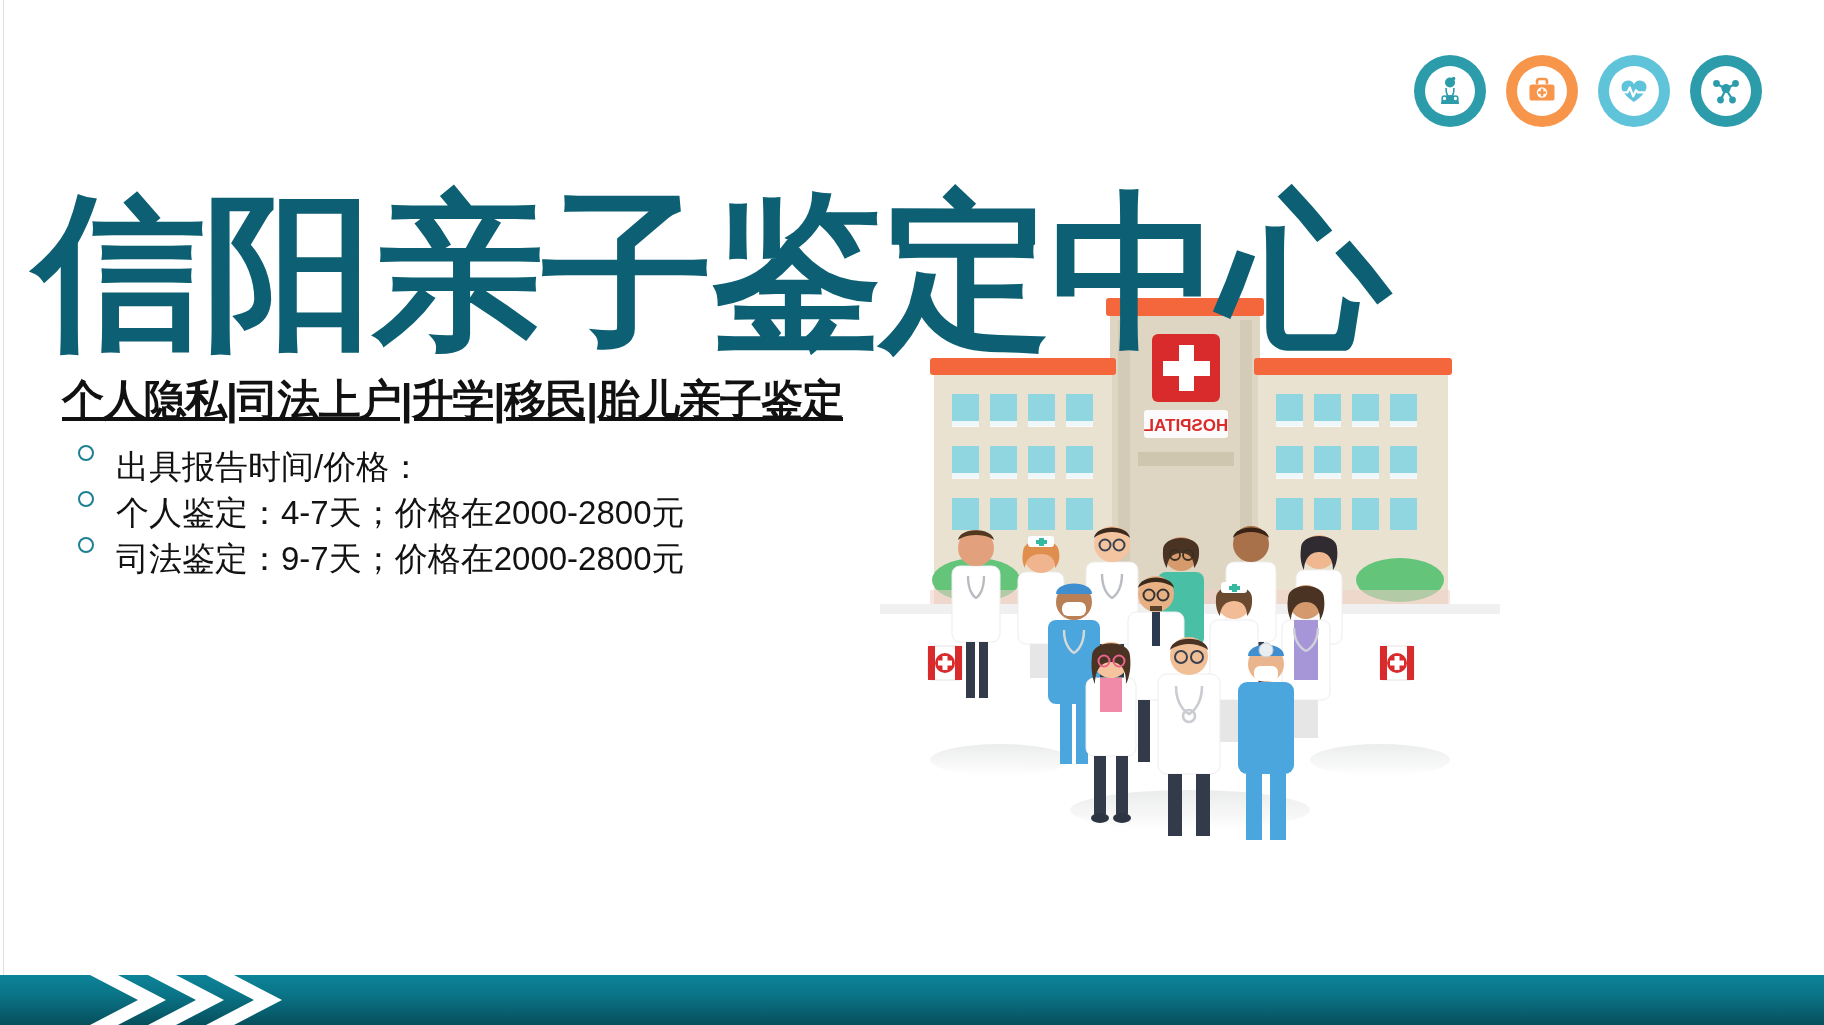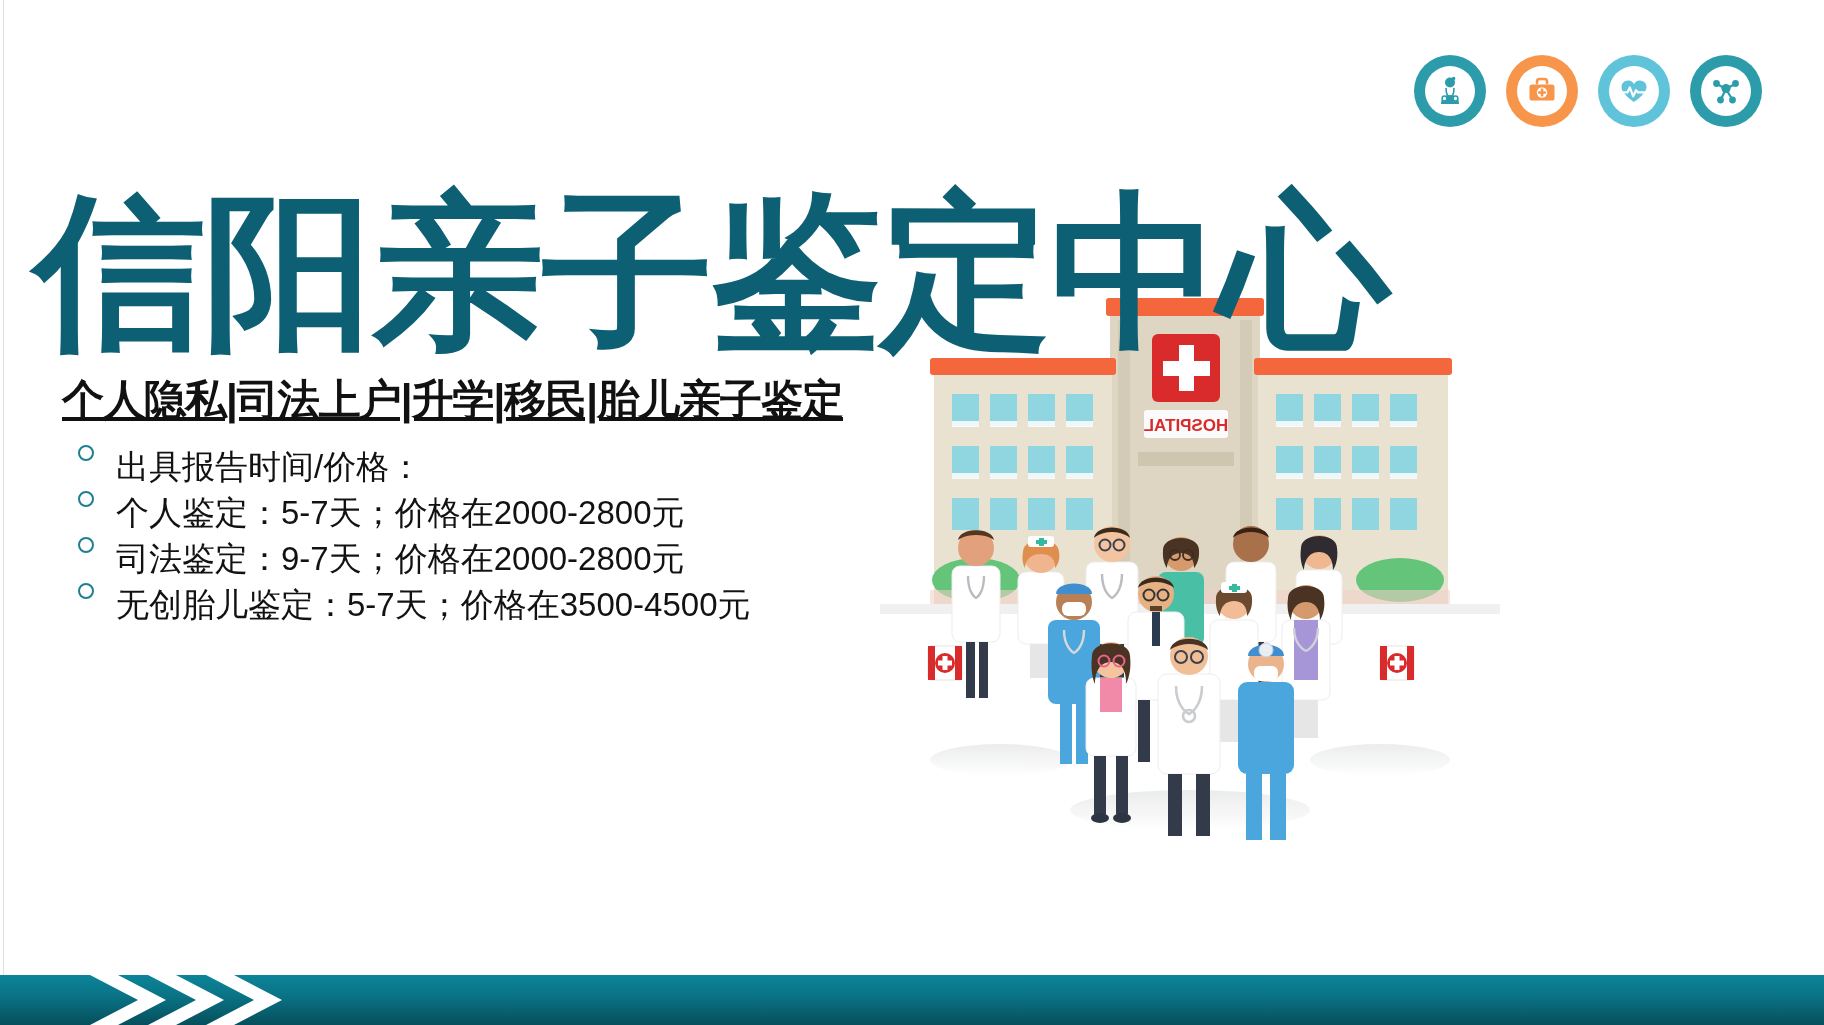--- a/index.html
+++ b/index.html
@@ -366,29 +366,25 @@
   <div class="title">信阳亲子鉴定中心</div>
   <div class="subtitle">个人隐私|司法上户|升学|移民|胎儿亲子鉴定</div>
 
   <div class="bullets">
     <div class="bullet-row">
       <span class="marker"></span>
       <span class="bullet-text">出具报告时间/价格：</span>
     </div>
     <div class="bullet-row">
       <span class="marker"></span>
-      <span class="bullet-text">个人鉴定：5-7天；价格在2000-2800元</span>
+      <span class="bullet-text">个人鉴定：4-7天；价格在2000-2800元</span>
     </div>
     <div class="bullet-row">
       <span class="marker"></span>
       <span class="bullet-text">司法鉴定：9-7天；价格在2000-2800元</span>
-    </div>
-    <div class="bullet-row">
-      <span class="marker"></span>
-      <span class="bullet-text">无创胎儿鉴定：5-7天；价格在3500-4500元</span>
     </div>
   </div>
 
   <div class="bottom-bar">
     <svg viewBox="0 0 1824 50" preserveAspectRatio="none" aria-hidden="true">
       <g fill="#ffffff">
         <path d="M118 0 L166 25 L118 50 L90 50 L138 25 L90 0 Z"></path>
         <path d="M176 0 L224 25 L176 50 L148 50 L196 25 L148 0 Z"></path>
         <path d="M234 0 L282 25 L234 50 L206 50 L254 25 L206 0 Z"></path>
       </g>

